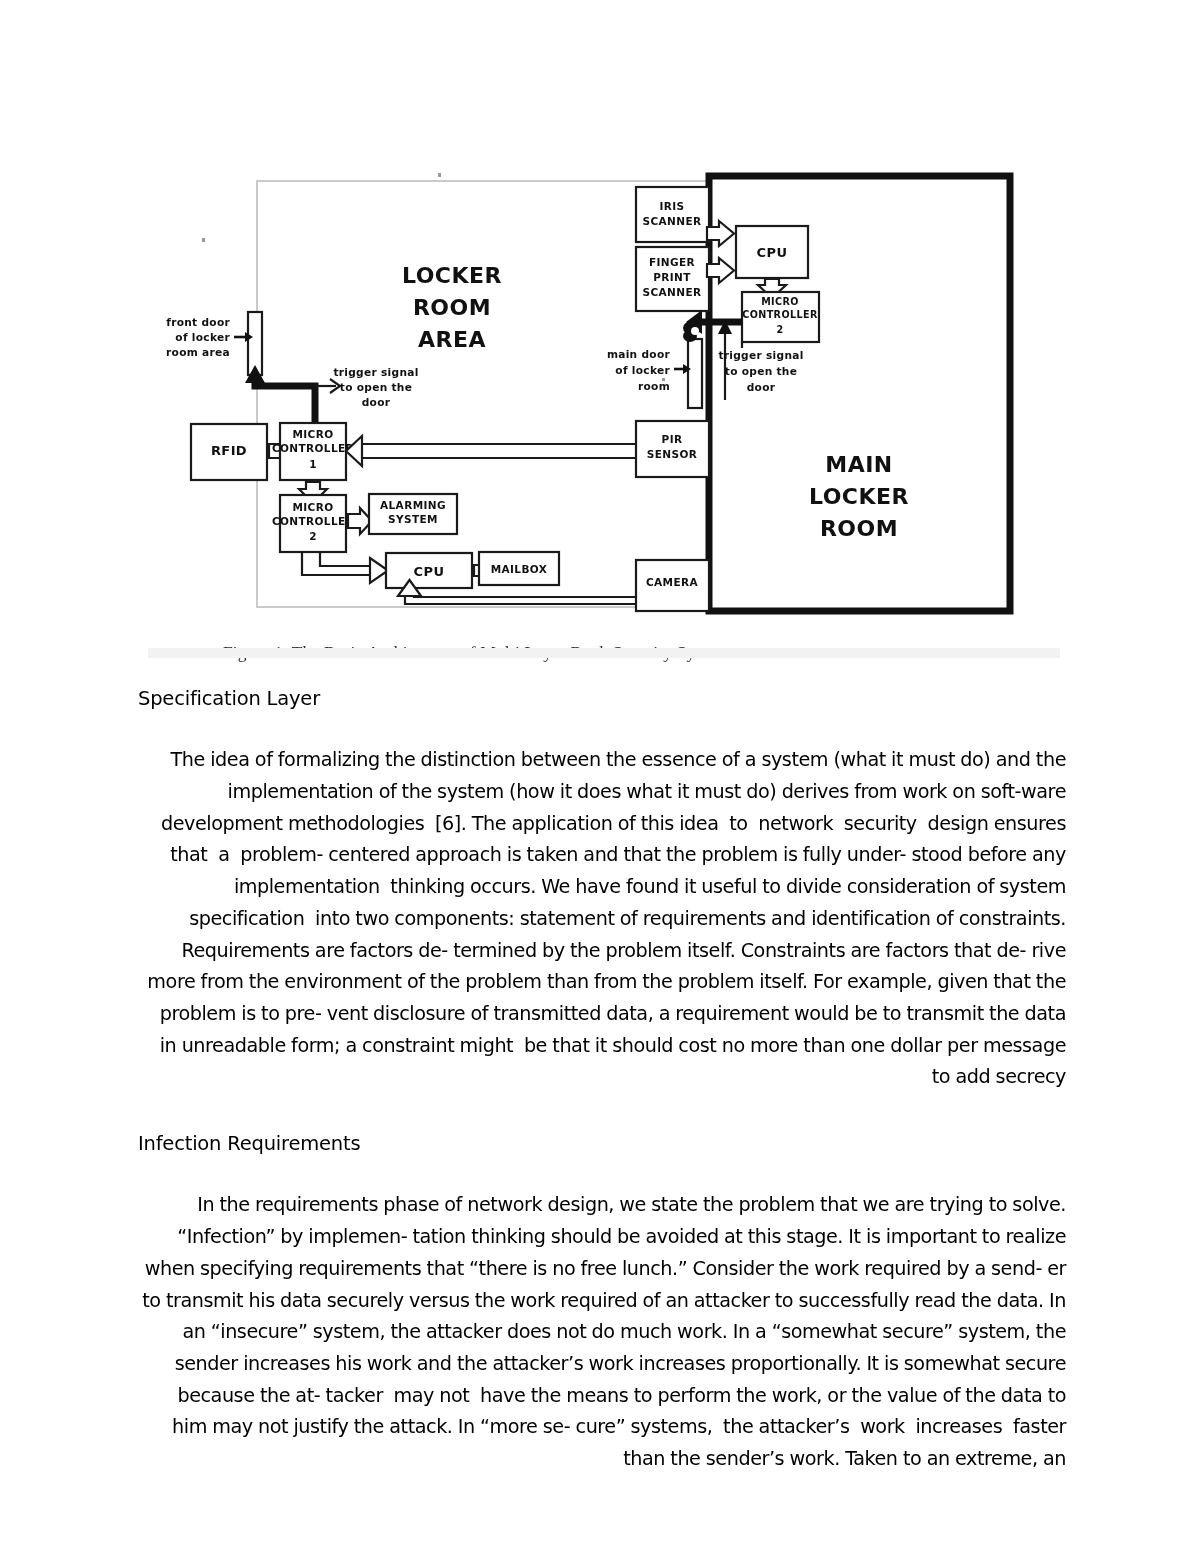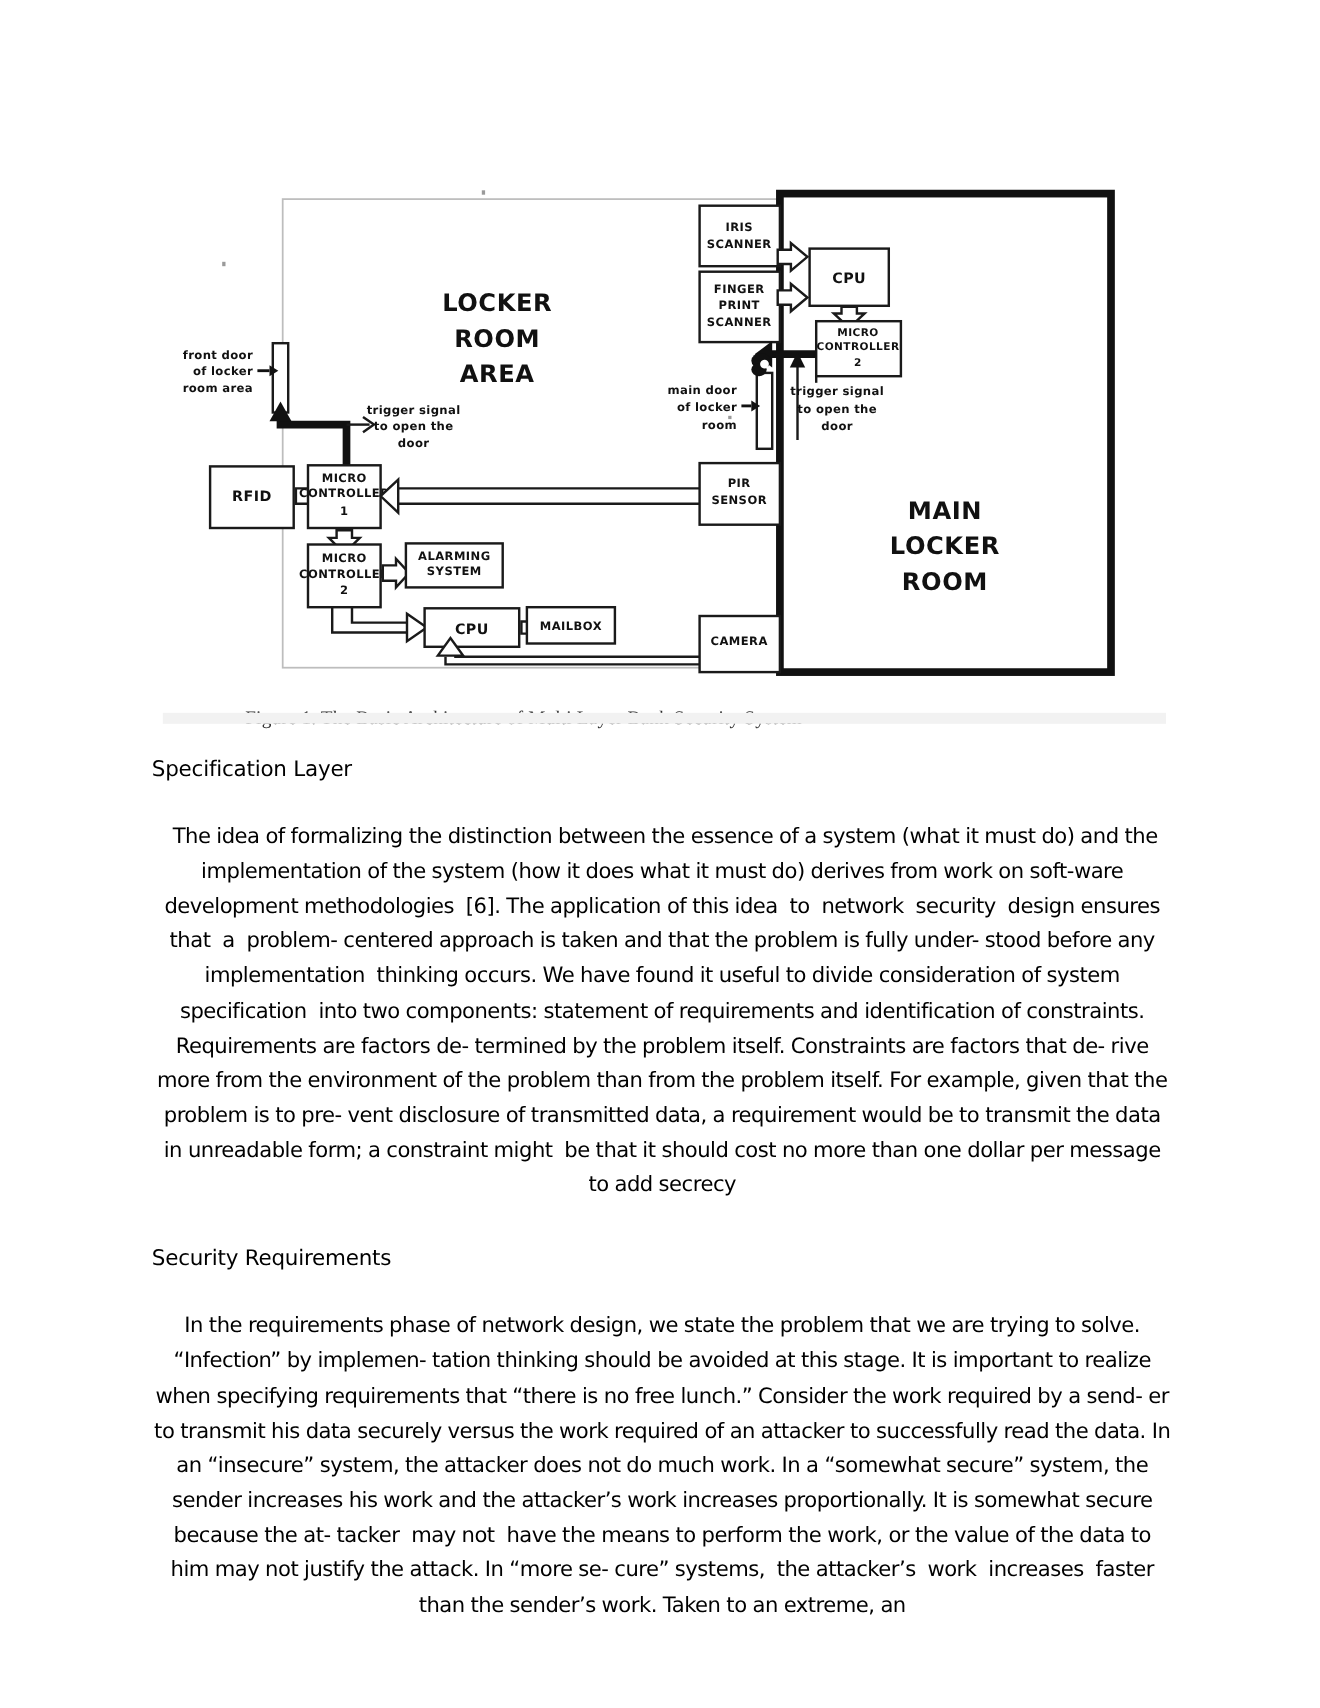--- a/index.html
+++ b/index.html
@@ -73,21 +73,21 @@
 
   .para {
     font-family: "DejaVu Sans", sans-serif;
     font-size: 19.2px;
     font-weight: 400;
     color: #000000;
     line-height: 31.7px;
     margin: 0;
     letter-spacing: -0.45px;
     word-spacing: -0.3px;
-    text-align: center;
+    text-align: right;
     white-space: pre-wrap;
   }
   .gap-md { height: 33px; }
   .gap-lg { height: 38px; }
 
   
   .lbl {
     font-family: "DejaVu Sans", sans-serif;
     font-weight: bold;
     fill: #111111;
@@ -295,19 +295,19 @@
 <div id="doc-body">
 
   <div class="heading">Specification Layer</div>
 
   <div class="gap-md"></div>
 
   <div class="para"> The idea of formalizing the distinction between the essence of a system (what it must do) and the implementation of the system (how it does what it must do) derives from work on soft-ware development methodologies  [6]. The application of this idea  to  network  security  design ensures  that  a  problem- centered approach is taken and that the problem is fully under- stood before any implementation  thinking occurs. We have found it useful to divide consideration of system specification  into two components: statement of requirements and identification of constraints. Requirements are factors de- termined by the problem itself. Constraints are factors that de- rive more from the environment of the problem than from the problem itself. For example, given that the problem is to pre- vent disclosure of transmitted data, a requirement would be to transmit the data in unreadable form; a constraint might  be that it should cost no more than one dollar per message to add secrecy</div>
 
   <div class="gap-lg"></div>
 
-  <div class="heading">Security  Requirements</div>
+  <div class="heading">Infection  Requirements</div>
 
   <div class="gap-md"></div>
 
   <div class="para">In the requirements phase of network design, we state the problem that we are trying to solve. “Infection” by implemen- tation thinking should be avoided at this stage. It is important to realize when specifying requirements that “there is no free lunch.” Consider the work required by a send- er to transmit his data securely versus the work required of an attacker to successfully read the data. In an “insecure” system, the attacker does not do much work. In a “somewhat secure” system, the sender increases his work and the attacker’s work increases proportionally. It is somewhat secure because the at- tacker  may not  have the means to perform the work, or the value of the data to him may not justify the attack. In “more se- cure” systems,  the attacker’s  work  increases  faster than the sender’s work. Taken to an extreme, an</div>
 
 </div>
 
 </body></html>

